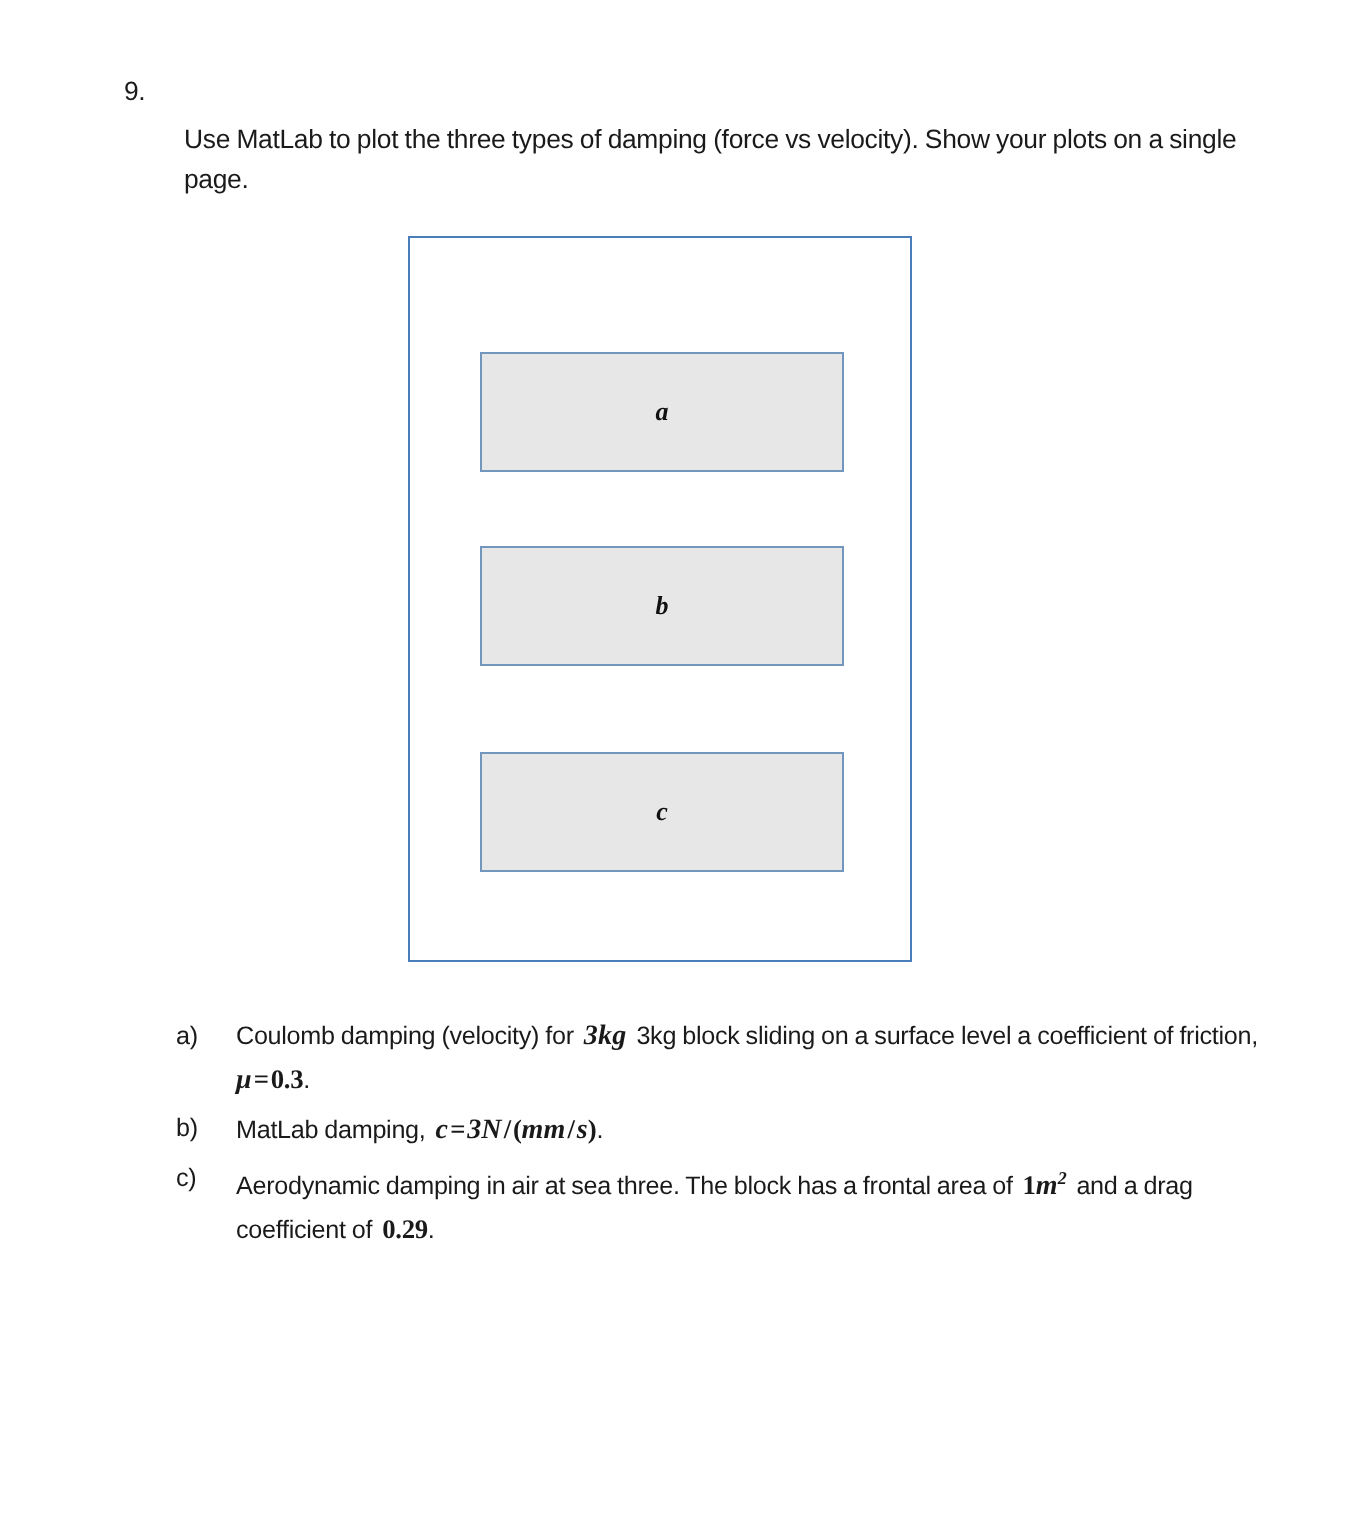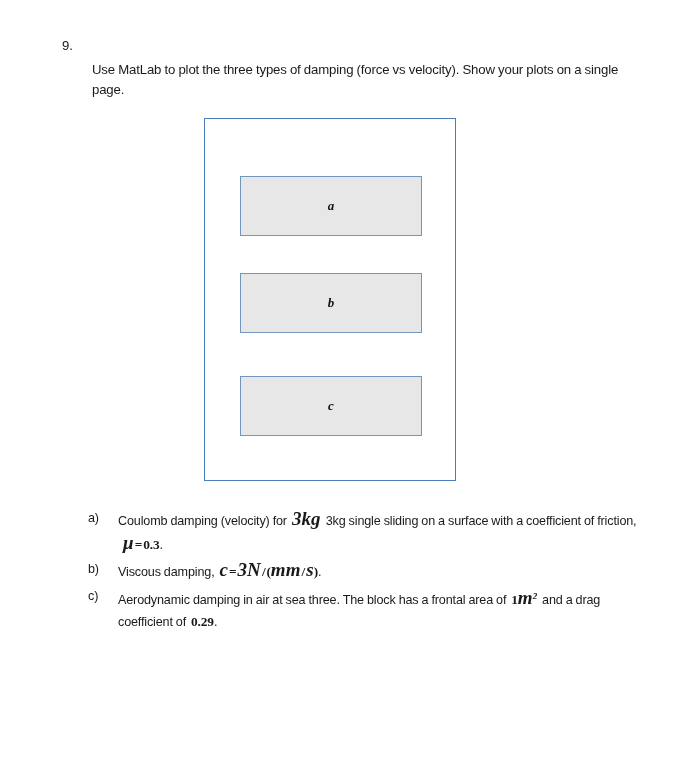--- a/index.html
+++ b/index.html
@@ -102,21 +102,21 @@
     line-height: 21px;
     letter-spacing: -0.15px;
     word-spacing: -0.3px;
   }
 
   
   .mathvar {
     font-family: "Liberation Serif", serif;
     font-style: italic;
     font-weight: bold;
-    font-size: 19px;
+    font-size: 14px;
     letter-spacing: 0.1px;
   }
   .mathnum {
     font-family: "Liberation Serif", serif;
     font-style: normal;
     font-weight: bold;
     font-size: 13.4px;
     text-align: right;
   }
   .mathop {
@@ -158,26 +158,26 @@
   <div class="plot-box slot-c">
     <span class="plot-label">c</span>
   </div>
 
 </div>
 
 <div class="subitems">
 
   <div class="sub-row">
     <div class="sub-marker">a)</div>
-    <div class="sub-text"><span>Coulomb damping (velocity)  for</span><span class="nbsp-gap"></span><span class="mathvar">3kg</span><span class="nbsp-gap"></span><span>3kg single sliding on a surface with a coefficient of friction,</span><span class="nbsp-gap"></span><span class="mathvar">μ</span><span class="mathop">=</span><span class="mathnum">0.3</span><span>.</span></div>
+    <div class="sub-text"><span>Coulomb damping (velocity)  for</span><span class="nbsp-gap"></span><span class="mathvar">3kg</span><span class="nbsp-gap"></span><span>3kg block sliding on a surface level a coefficient of friction,</span><span class="nbsp-gap"></span><span class="mathvar">μ</span><span class="mathop">=</span><span class="mathnum">0.3</span><span>.</span></div>
   </div>
 
   <div class="sub-row">
     <div class="sub-marker">b)</div>
-    <div class="sub-text"><span>Viscous damping,</span><span class="nbsp-gap"></span><span class="mathvar">c</span><span class="mathop">=</span><span class="mathvar">3N</span><span class="mathop">/</span><span class="mathnum">(</span><span class="mathvar">mm</span><span class="mathop">/</span><span class="mathvar">s</span><span class="mathnum">)</span><span>.</span></div>
+    <div class="sub-text"><span>MatLab damping,</span><span class="nbsp-gap"></span><span class="mathvar">c</span><span class="mathop">=</span><span class="mathvar">3N</span><span class="mathop">/</span><span class="mathnum">(</span><span class="mathvar">mm</span><span class="mathop">/</span><span class="mathvar">s</span><span class="mathnum">)</span><span>.</span></div>
   </div>
 
   <div class="sub-row">
     <div class="sub-marker">c)</div>
     <div class="sub-text"><span>Aerodynamic damping in air at sea three. The block has a frontal area of</span><span class="nbsp-gap"></span><span class="mathnum">1</span><span class="mathvar">m</span><span class="mathsup">2</span><span class="nbsp-gap"></span><span>and a drag coefficient of</span><span class="nbsp-gap"></span><span class="mathnum">0.29</span><span>.</span></div>
   </div>
 
 </div>
 
 </body></html>

